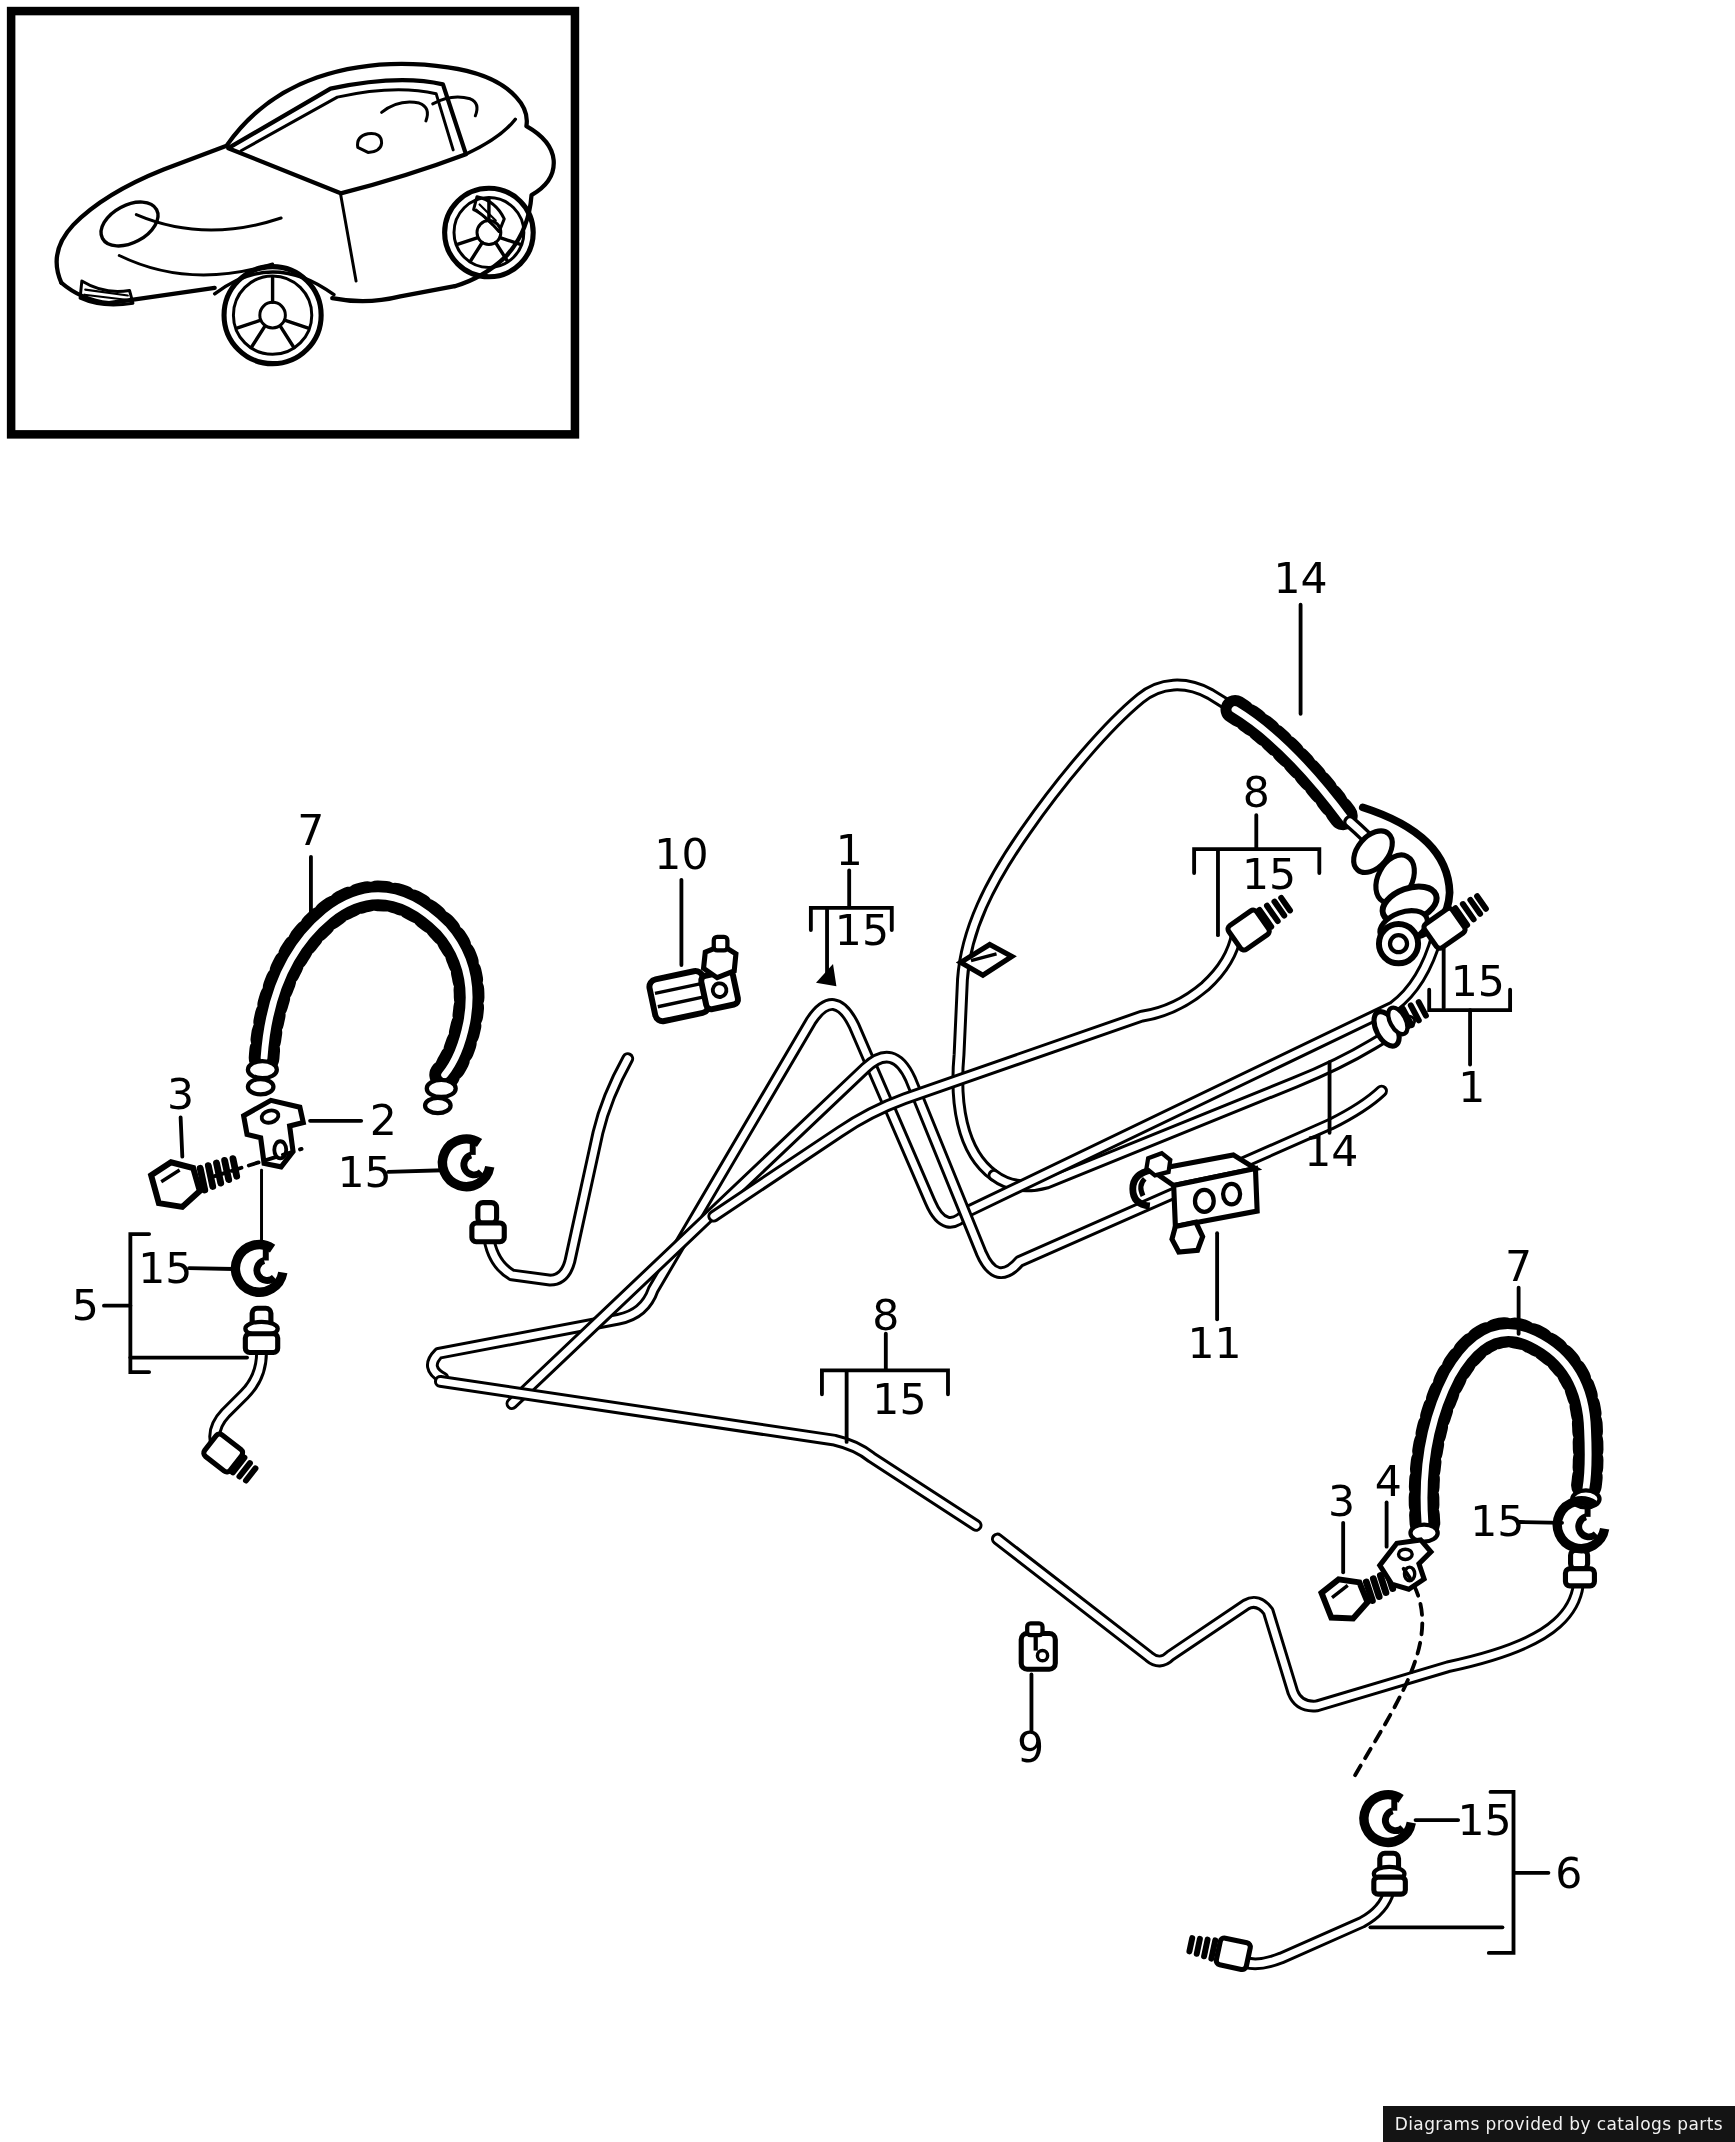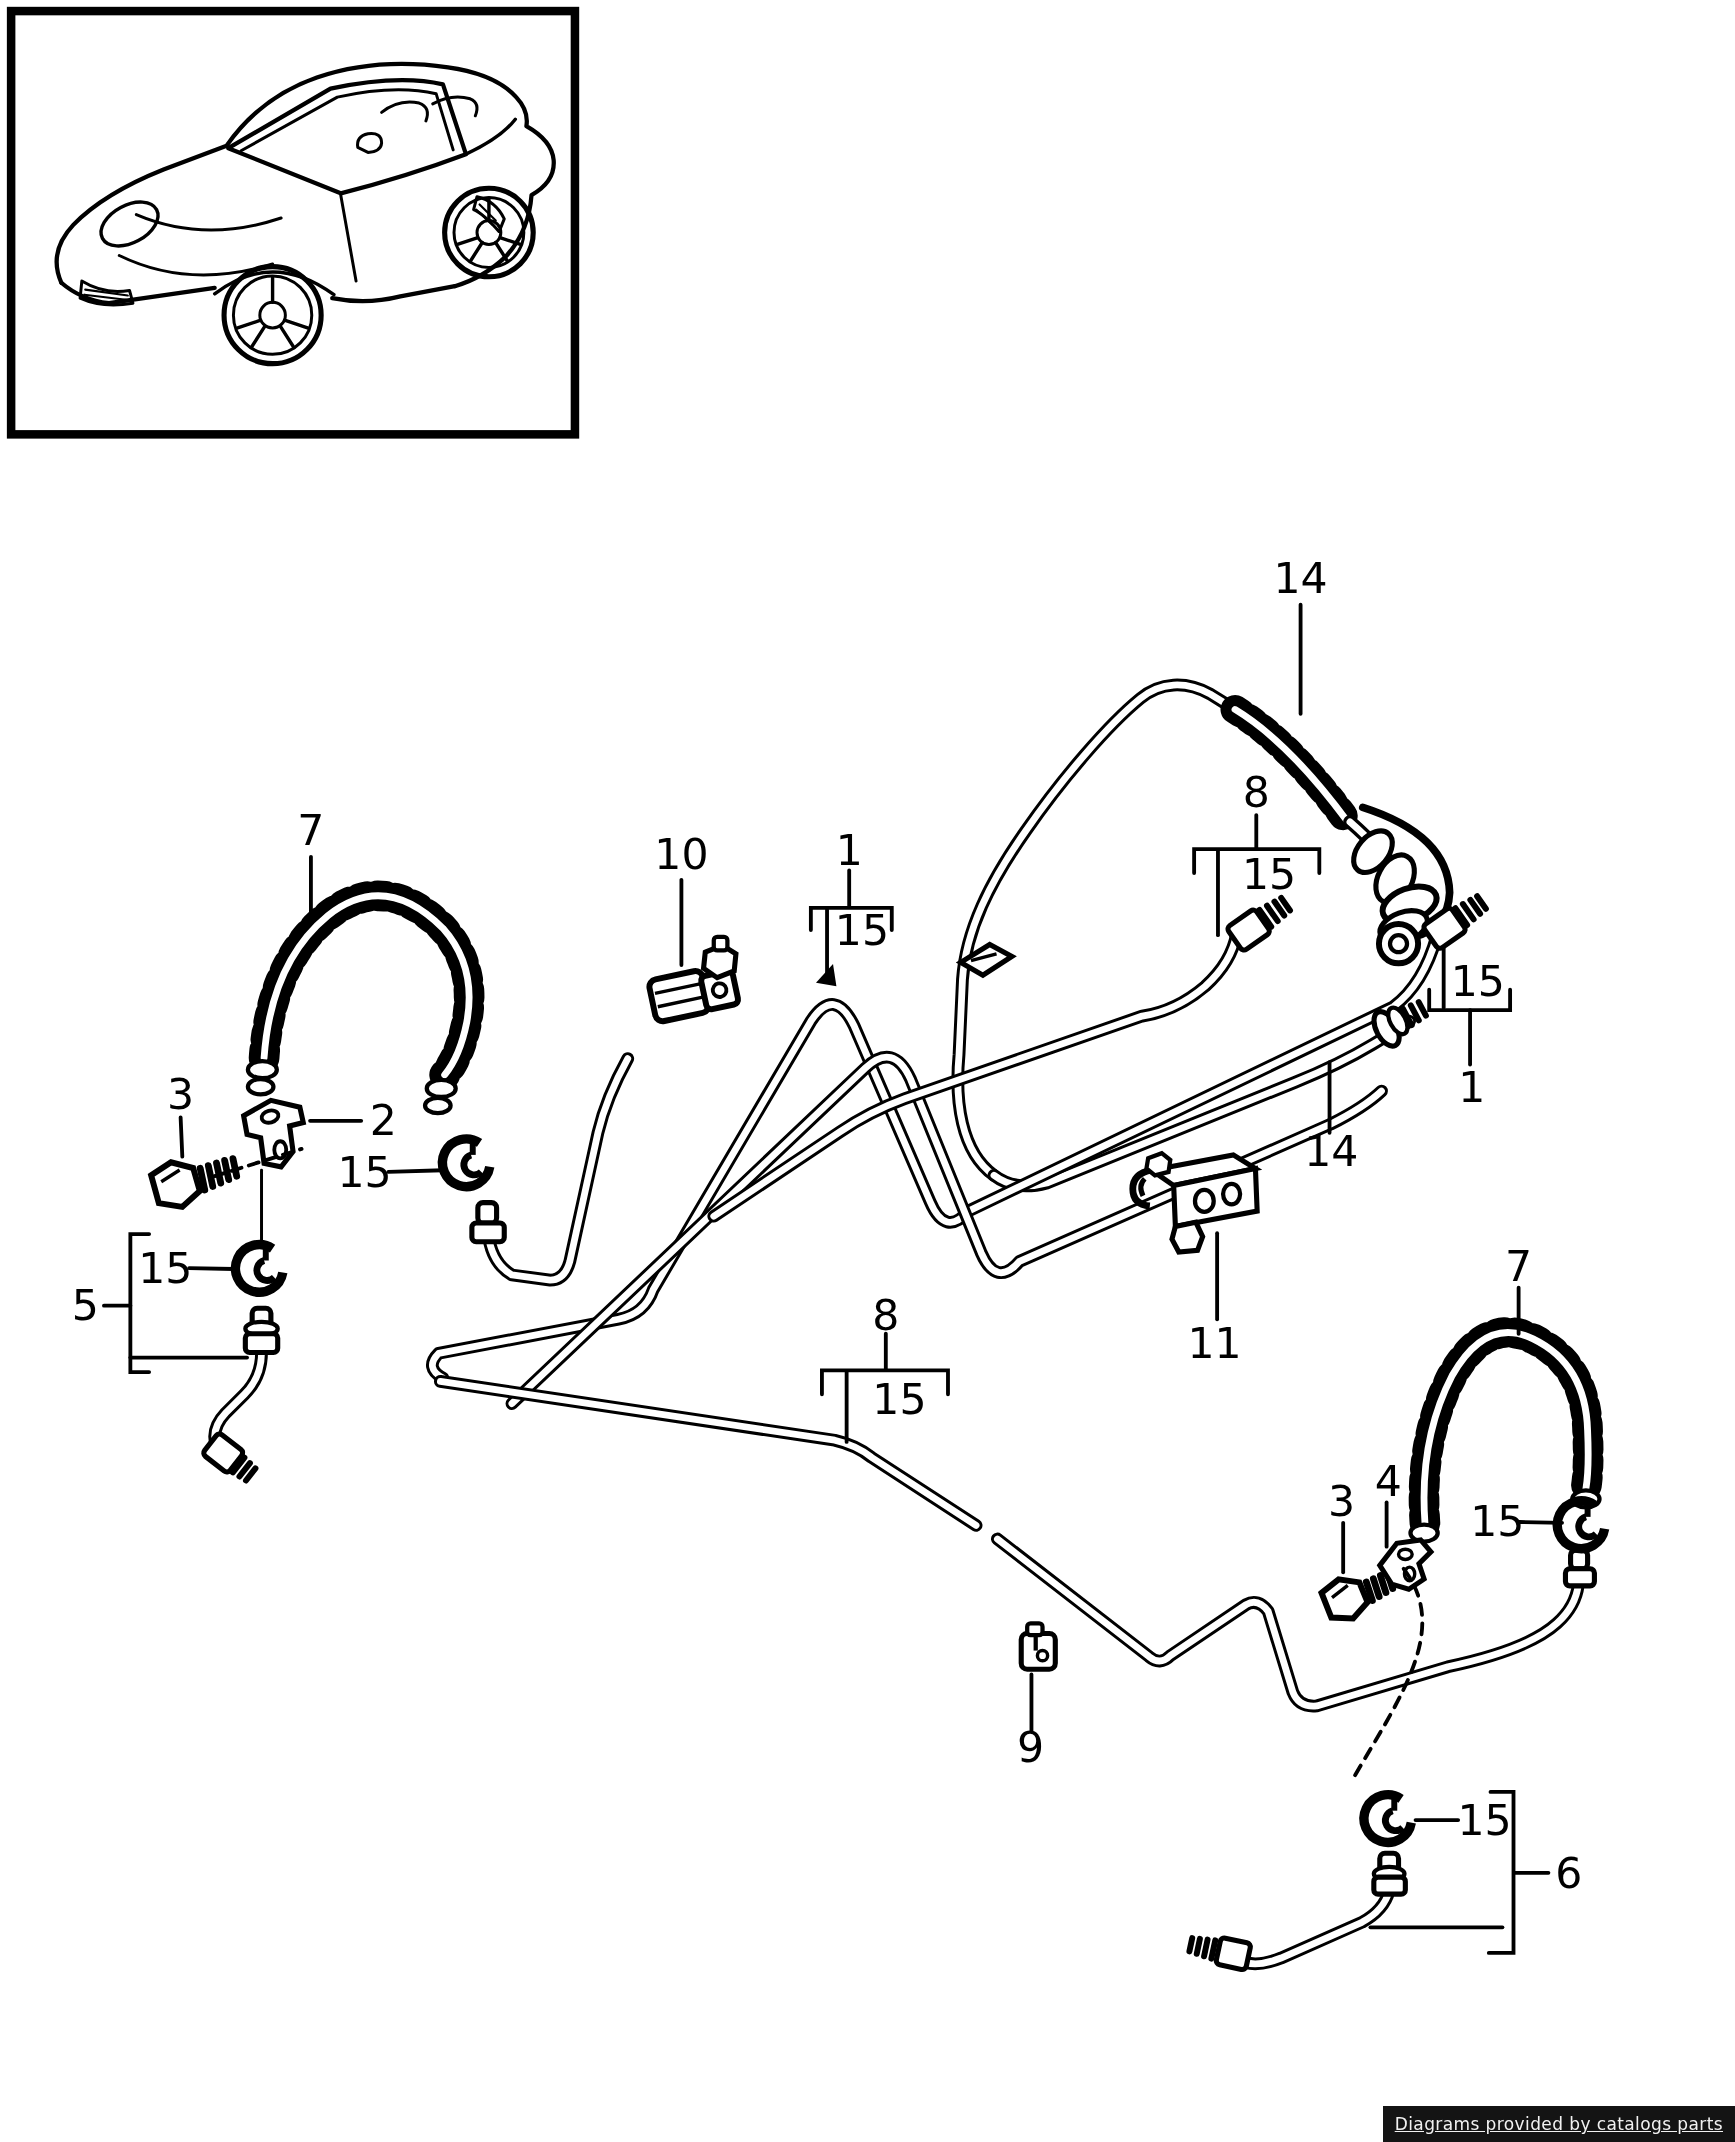--- a/index.html
+++ b/index.html
@@ -5,21 +5,20 @@
   html,body{margin:0;padding:0;background:#ffffff;}
   body{width:1735px;height:2142px;position:relative;font-family:"DejaVu Sans",sans-serif;}
   #stage{position:absolute;inset:0;}
   svg{display:block;}
   text.lbl{font-family:"DejaVu Sans","Liberation Sans",sans-serif;font-size:50px;fill:#000;text-anchor:middle;}
   .watermark{
     position:absolute;right:0;bottom:0;height:36px;min-width:244px;
     background:#141414;color:#f2f2f2;display:flex;align-items:center;justify-content:center;
     font-size:17px;padding:0 12px;box-sizing:border-box;letter-spacing:0.4px;
     font-family:"DejaVu Sans","Liberation Sans",sans-serif;
-    text-decoration:underline;
   }
 </style>
 </head>
 <body>
 
 <div id="stage">
 <svg width="1735" height="2142" viewBox="0 0 2037 2515" xmlns="http://www.w3.org/2000/svg">
 
   <g>
     <rect x="13" y="13" width="662" height="497" fill="#ffffff" stroke="#000" stroke-width="10"></rect>

